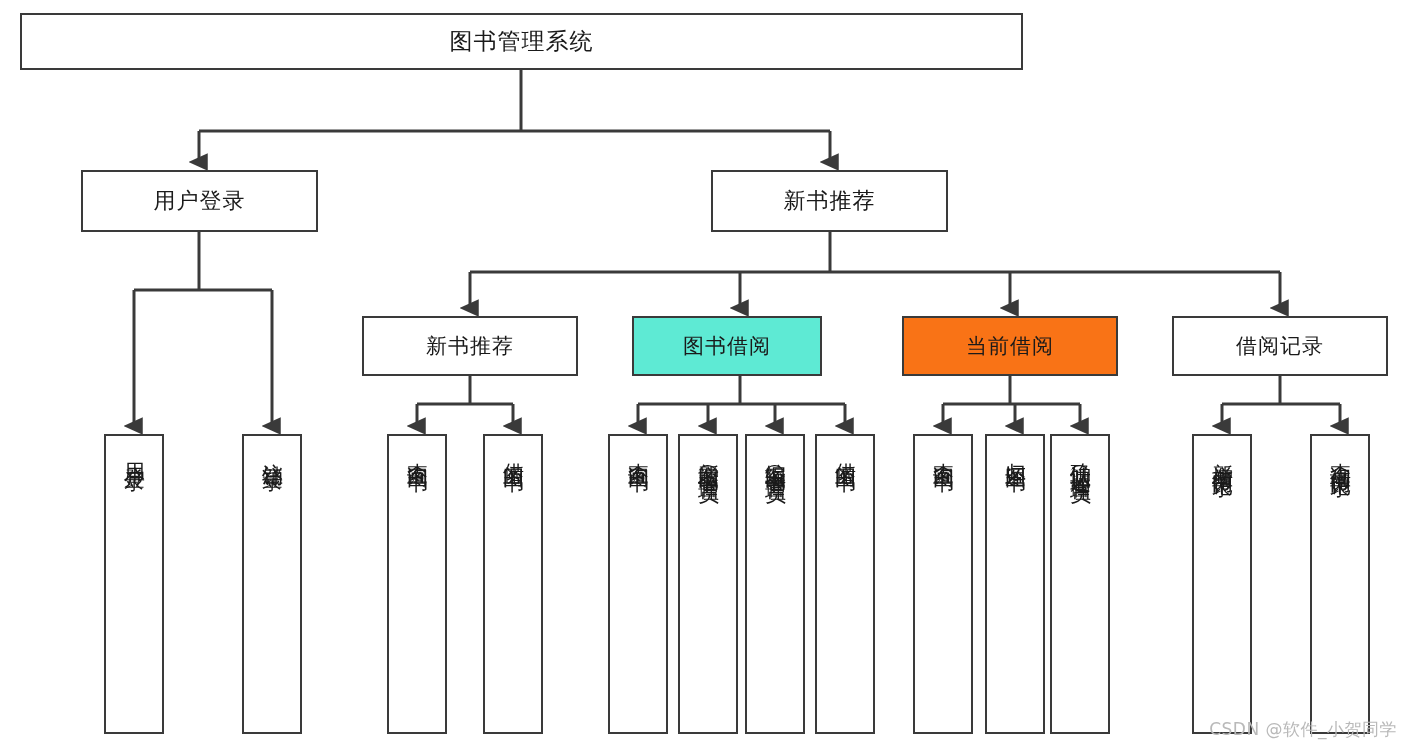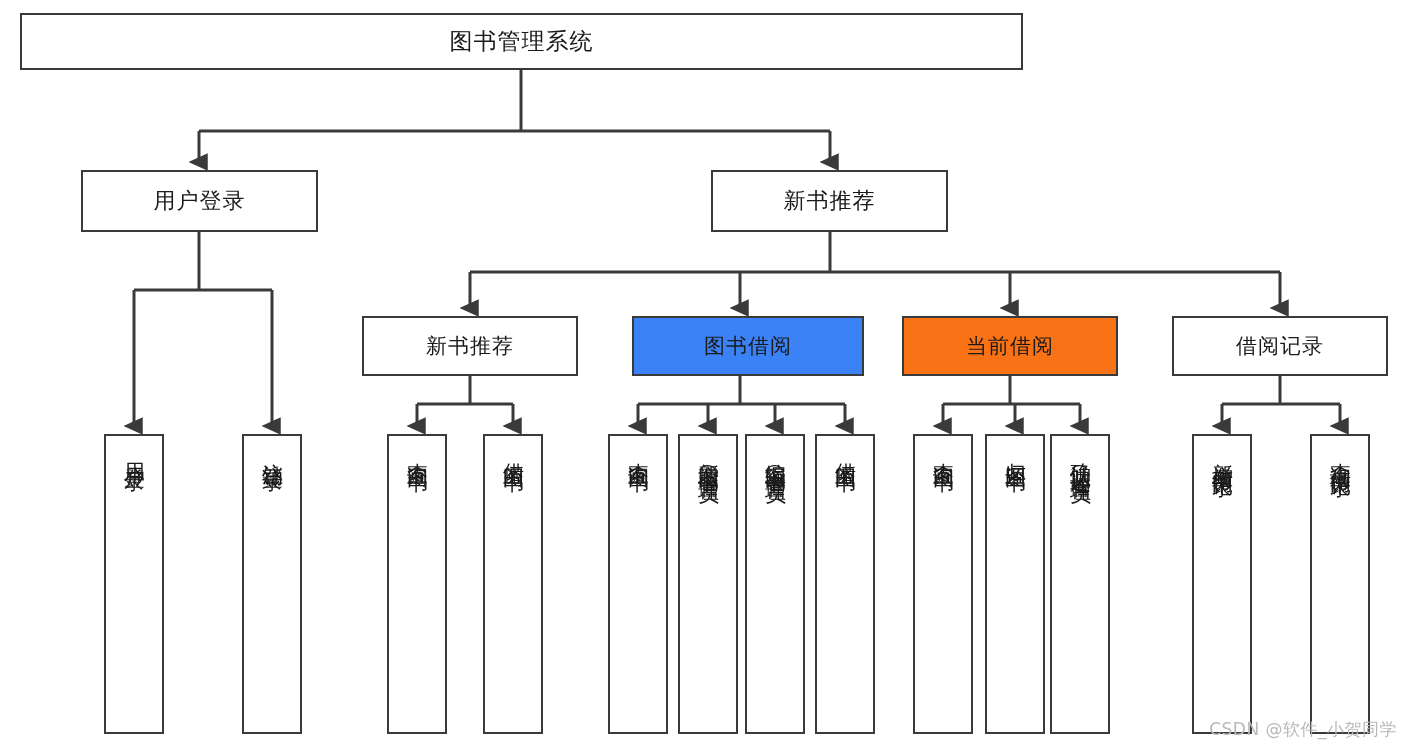--- a/index.html
+++ b/index.html
@@ -135,21 +135,21 @@
   <div class="node level2" style="left: 81px; top: 170px; width: 237px; height: 62px; border-color: rgb(58, 58, 58); background: rgb(255, 255, 255); color: rgb(26, 26, 26);">
     <span>用户登录</span>
   </div>
   <div class="node level2" style="left: 711px; top: 170px; width: 237px; height: 62px; border-color: rgb(58, 58, 58); background: rgb(255, 255, 255); color: rgb(26, 26, 26);">
     <span>新书推荐</span>
   </div>
 
   <div class="node level3" style="left: 362px; top: 316px; width: 216px; height: 60px; border-color: rgb(58, 58, 58); background: rgb(255, 255, 255); color: rgb(26, 26, 26);">
     <span>新书推荐</span>
   </div>
-  <div class="node level3" style="left: 632px; top: 316px; width: 232px; height: 60px; border-color: rgb(58, 58, 58); background: #3b82f6; color: rgb(26, 26, 26);">
+  <div class="node level3" style="left: 632px; top: 316px; width: 190px; height: 60px; border-color: rgb(58, 58, 58); background: #5eead4; color: rgb(26, 26, 26);">
     <span>图书借阅</span>
   </div>
   <div class="node level3" style="left: 902px; top: 316px; width: 216px; height: 60px; border-color: rgb(58, 58, 58); background: #f97316; color: rgb(26, 26, 26);">
     <span>当前借阅</span>
   </div>
   <div class="node level3" style="left: 1172px; top: 316px; width: 216px; height: 60px; border-color: rgb(58, 58, 58); background: rgb(255, 255, 255); color: rgb(26, 26, 26); text-align: center;">
     <span>借阅记录</span>
   </div>
 
   <div class="node leaf" style="left: 104px; top: 434px; width: 60px; height: 300px; border-color: rgb(58, 58, 58); background: rgb(255, 255, 255); color: rgb(26, 26, 26);">

